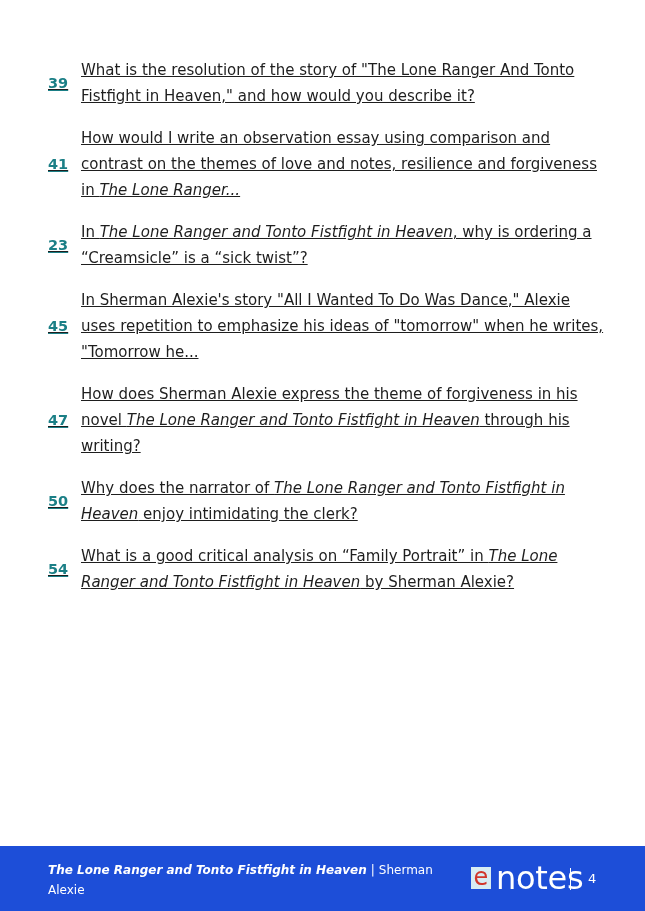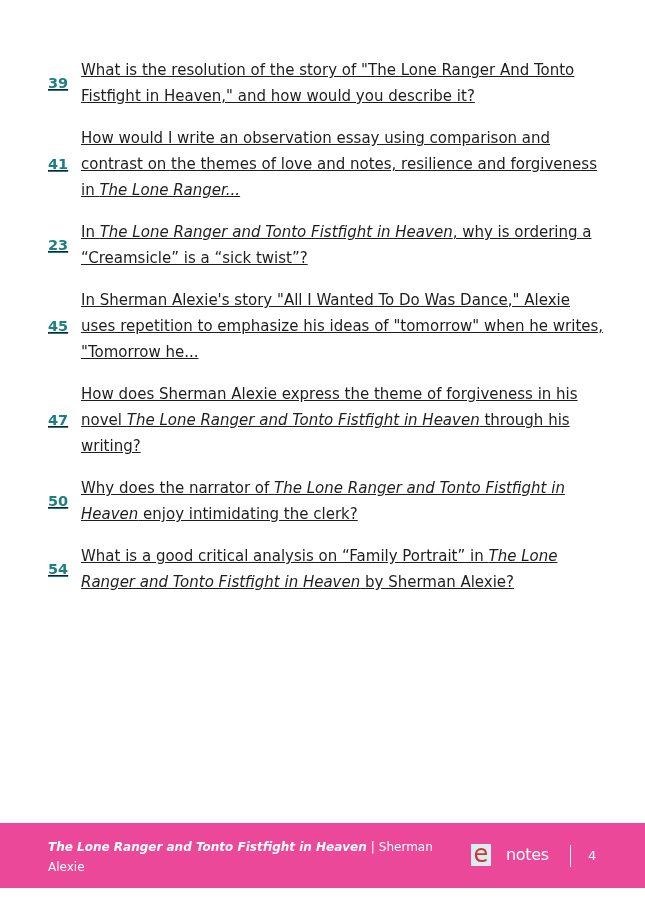--- a/index.html
+++ b/index.html
@@ -38,24 +38,24 @@
       flex: 1;
       font-size: 15px;
       line-height: 26px;
       color: #1e1e1e;
       cursor: pointer;
     }
     .qtext i { font-style: italic; }
     .footer {
       position: absolute;
       left: 0;
-      top: 823px;
+      top: 846px;
       width: 645px;
       height: 65px;
-      background: #ec4899;
+      background: #1d4ed8;
       color: #ffffff;
     }
     .footer-title {
       position: absolute;
       left: 48px;
       top: 14px;
       width: 410px;
       font-size: 12px;
       line-height: 20px;
     }
@@ -80,24 +80,24 @@
       width: 20px;
       height: 22px;
       background: #d8ecf3;
       color: #d1352b;
       font-size: 24px;
       line-height: 20px;
       text-align: center;
       font-family: "DejaVu Sans", sans-serif;
     }
     .logo-notes {
-      font-size: 16px;
+      font-size: 32px;
       line-height: 24px;
       color: #ffffff;
-      margin-left: 15px;
+      margin-left: 5px;
       letter-spacing: -0.3px;
     }
     .logo-divider {
       position: absolute;
       left: 570px;
       top: 22px;
       width: 1px;
       height: 22px;
       background: #ffffff;
     }

